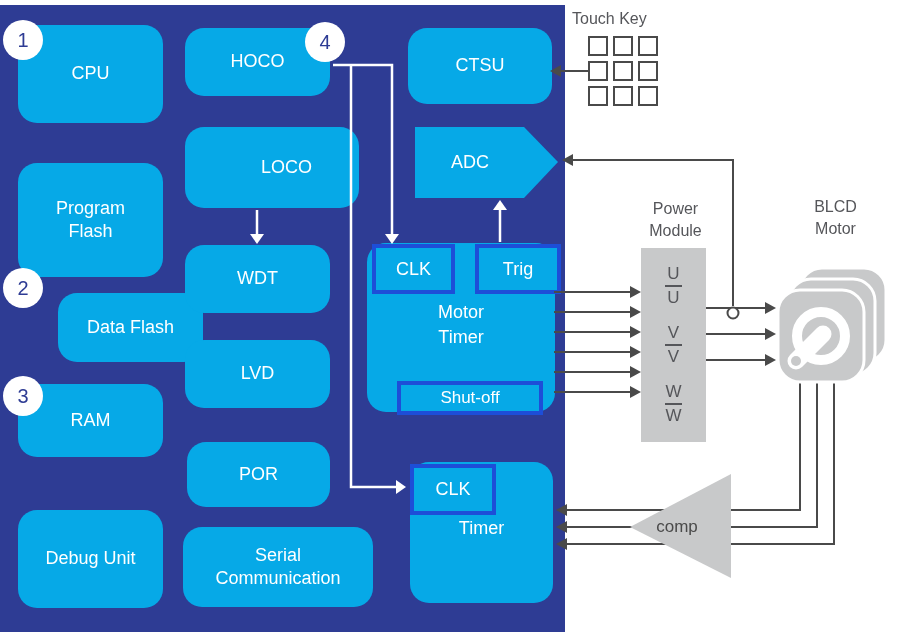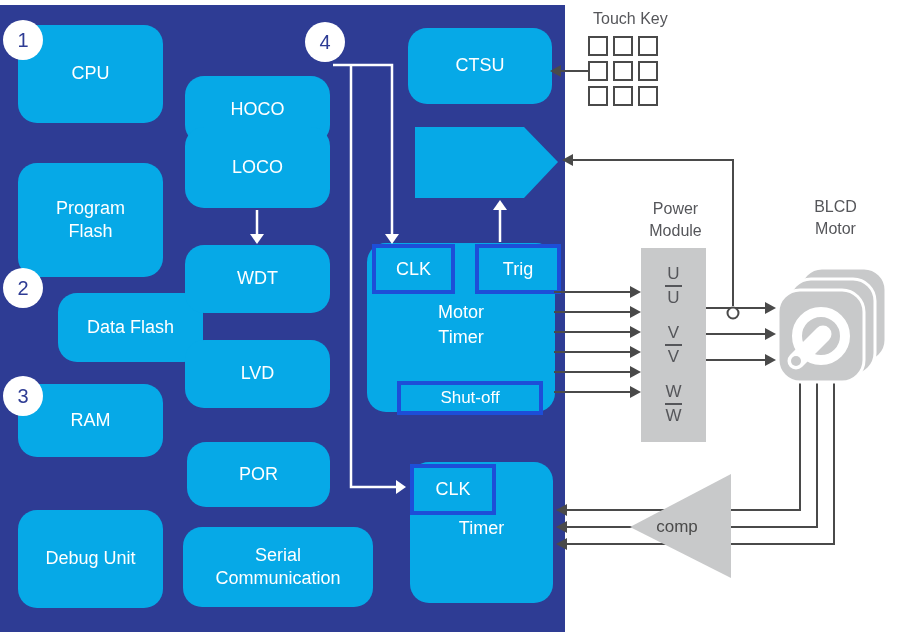--- a/index.html
+++ b/index.html
@@ -47,24 +47,24 @@
   <div class="blk" style="left:18px;top:293px;width:145px;height:69px;margin-left:40px;">
     <span>Data Flash</span>
   </div>
   <div class="blk" style="left:18px;top:384px;width:145px;height:73px;">
     <span>RAM</span>
   </div>
   <div class="blk" style="left:18px;top:510px;width:145px;height:98px;">
     <span>Debug Unit</span>
   </div>
 
-  <div class="blk" style="left:185px;top:28px;width:145px;height:68px;margin-top:48px;">
+  <div class="blk" style="left:185px;top:28px;width:145px;height:68px;">
     <span>HOCO</span>
   </div>
-  <div class="blk" style="left:185px;top:127px;width:145px;height:81px;">
+  <div class="blk" style="left:185px;top:127px;width:145px;height:81px;padding-left:29px;">
     <span>LOCO</span>
   </div>
   <div class="blk" style="left:185px;top:245px;width:145px;height:68px;">
     <span>WDT</span>
   </div>
   <div class="blk" style="left:185px;top:340px;width:145px;height:68px;">
     <span>LVD</span>
   </div>
   <div class="blk" style="left:187px;top:442px;width:143px;height:65px;">
     <span>POR</span>
@@ -92,35 +92,36 @@
   <div class="subbox" style="left:397px;top:381px;width:138px;height:26px;font-size:17px;">
     <span>Shut-off</span>
   </div>
 
   <div class="blk" style="left:410px;top:462px;width:143px;height:141px;"></div>
   <div class="timer-text">Timer</div>
   <div class="subbox" style="left:410px;top:464px;width:78px;height:43px;">
     <span>CLK</span>
   </div>
 
+  <div class="adc-label">ADC</div>
 
   <div class="badge" style="left:3px;top:20px;">
       <span>1</span>
     </div>
   <div class="badge" style="left:3px;top:268px;">
       <span>2</span>
     </div>
   <div class="badge" style="left:3px;top:376px;">
       <span>3</span>
     </div>
   <div class="badge" style="left:305px;top:22px;">
       <span>4</span>
     </div>
 
-  <div class="glabel" style="left:593px;top:8px;text-align:left;">Touch Key</div>
+  <div class="glabel" style="left:572px;top:8px;text-align:left;">Touch Key</div>
   <div class="touchgrid">
     <div class="cell"></div>
       <div class="cell"></div>
       <div class="cell"></div>
     <div class="cell"></div>
       <div class="cell"></div>
       <div class="cell"></div>
     <div class="cell"></div>
       <div class="cell"></div>
       <div class="cell"></div>

